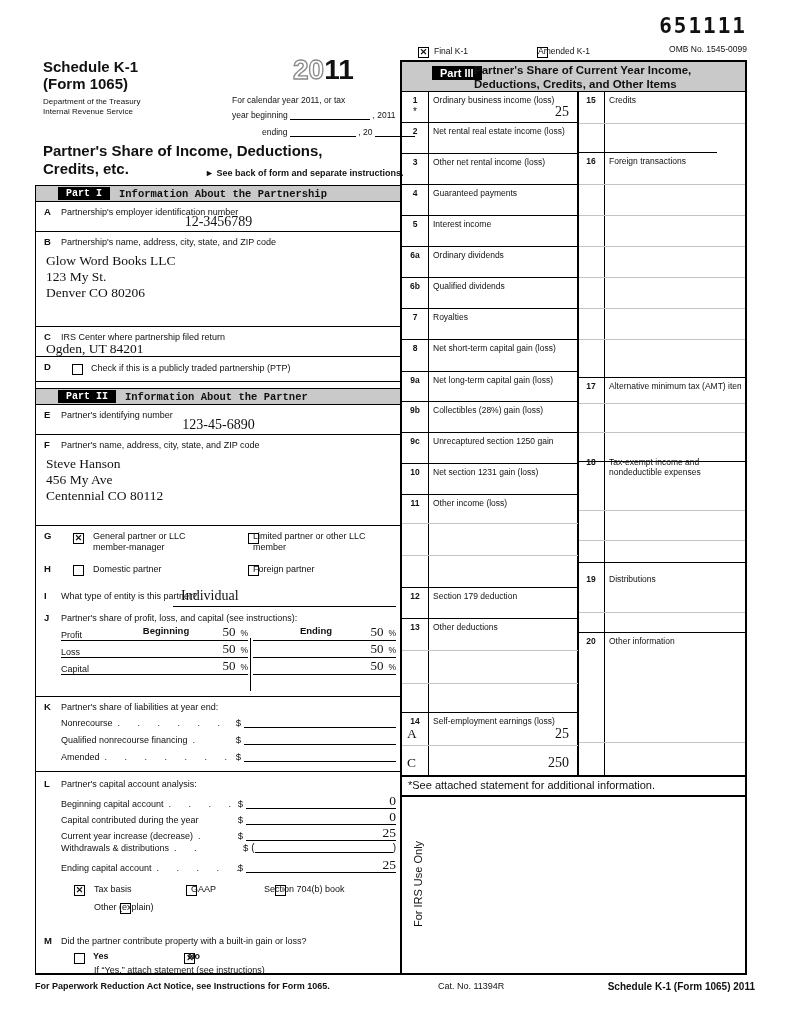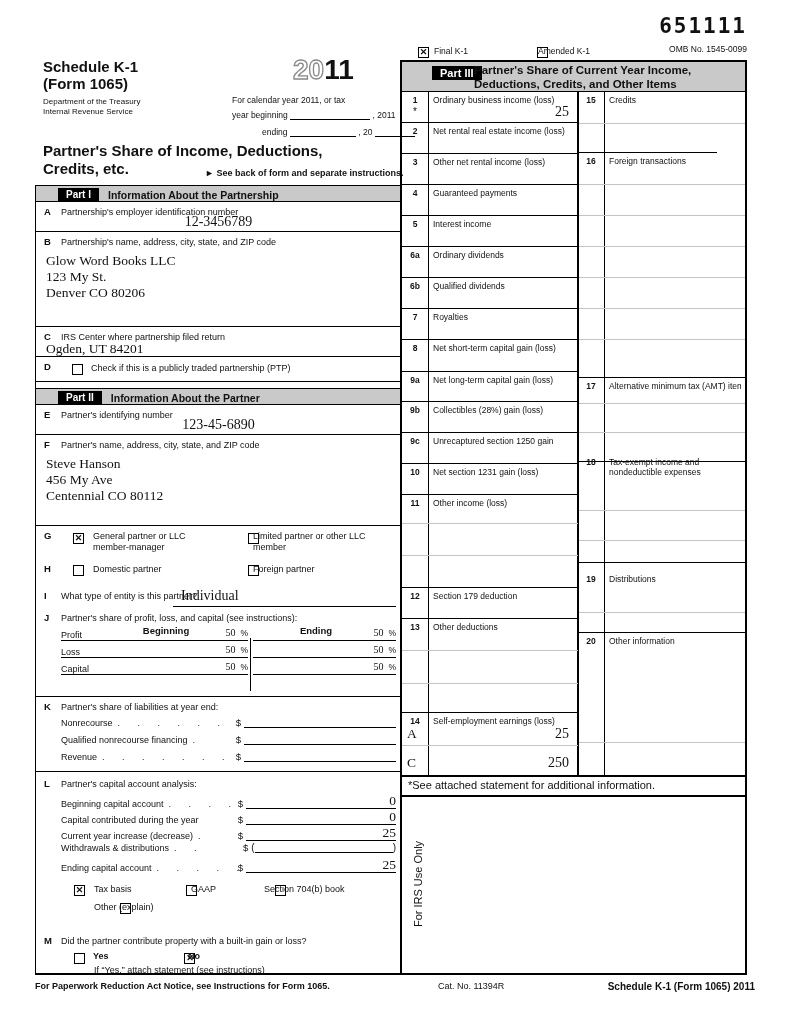--- a/index.html
+++ b/index.html
@@ -9,21 +9,21 @@
   .b{font-weight:700;}
   .ser{font-family:"Liberation Serif",serif;}
   .lab{font-size:9px;line-height:10px;}
   .ltr{font-weight:700;font-size:9.5px;}
   .fill{display:inline-block;border-bottom:1px solid #000;height:9px;vertical-align:bottom;}
   
   .cb{display:inline-block;width:11px;height:11px;border:1px solid #000;background:#fff;position:relative;box-sizing:border-box;}
   .cb.checked::after{content:"✕";position:absolute;left:0;right:0;top:-1px;text-align:center;
                      font-size:9px;font-weight:700;line-height:11px;}
   
-  .bar{background:#c9c9c9;border-top:1px solid #000;border-bottom:1px solid #000;display:flex;align-items:flex-end;box-sizing:border-box;}
+  .bar{background:#c9c9c9;border-top:1px solid #000;border-bottom:1px solid #000;display:flex;align-items:center;box-sizing:border-box;font-family:Liberation Mono, monospace;}
   .tag{background:#000;color:#fff;font-weight:700;font-size:10px;padding:1px 8px;margin-right:9px;white-space:nowrap;margin-left:24px;}
   .bartitle{font-size:10.5px;font-weight:700;}
   
   .leftbox{left:35px;top:185px;width:365px;height:790px;border-left:1px solid #000;border-bottom:2px solid #000;box-sizing:border-box;}
   .lrow{position:absolute;left:0;width:365px;box-sizing:border-box;}
   .bline{border-bottom:1px solid #000;}
   
   .ledger{position:absolute;display:flex;align-items:flex-end;}
   .lname{font-size:9px;white-space:nowrap;}
   .dots{flex:1;overflow:hidden;white-space:nowrap;letter-spacing:3px;word-spacing:9px;font-size:9px;padding:0 5px;}
@@ -36,21 +36,21 @@
   .p3num{position:absolute;left:0;top:3px;width:26px;text-align:center;font-weight:700;font-size:8.5px;}
   .p3star{position:absolute;left:0;top:14px;width:26px;text-align:center;font-size:10px;}
   .p3lab{position:absolute;left:31px;top:3px;width:140px;font-size:8.5px;line-height:10px;}
   .p3val{position:absolute;right:9px;font-family:"Liberation Serif",serif;font-size:14px;}
   .vline{position:absolute;border-left:1px solid #000;width:0;}
   .faint{position:absolute;height:0;border-top:1px solid #c4c4c4;}
   .nowrapclip{white-space:nowrap;overflow:hidden;}
   .code7{font-family:"DejaVu Sans Mono",monospace;font-weight:700;font-size:21px;letter-spacing:2px;}
   .pct{font-size:8.5px;padding-left:5px;}
   .jcell{position:absolute;display:flex;justify-content:space-between;align-items:flex-end;border-bottom:1px solid #000;box-sizing:border-box;}
-  .jval{font-family:"Liberation Serif",serif;font-size:10px;line-height:13px;margin-left:40px;}
+  .jval{font-family:"Liberation Serif",serif;font-size:13px;line-height:13px;margin-left:40px;}
 </style>
 </head>
 <body>
 
 <div class="page">
 
   
   <div class="a" style="left:43px;top:58px;font-size:15px;line-height:17px;font-weight:700;">
     <div>Schedule K-1</div>
     <div>(Form 1065)</div>
@@ -219,21 +219,21 @@
           <span class="dollar">$</span>
           <span class="uline" style="width:152px;"></span>
       </div>
       <div class="ledger" style="left:25px;top:37px;width:335px;">
         <span class="lname">Qualified nonrecourse financing</span>
           <span class="dots">.</span>
           <span class="dollar">$</span>
           <span class="uline" style="width:152px;"></span>
       </div>
       <div class="ledger" style="left:25px;top:54px;width:335px;">
-        <span class="lname">Revenue</span>
+        <span class="lname">Amended</span>
           <span class="dots">. . . . . . .</span>
           <span class="dollar">$</span>
           <span class="uline" style="width:152px;"></span>
       </div>
     </div>
 
     <div class="lrow" style="top:587px;height:158px;">
       <span class="a ltr" style="left:8px;top:6px;">L</span>
       <span class="a lab" style="left:25px;top:7px;">Partner's capital account analysis:</span>
       <div class="ledger" style="left:25px;top:22px;width:335px;">

